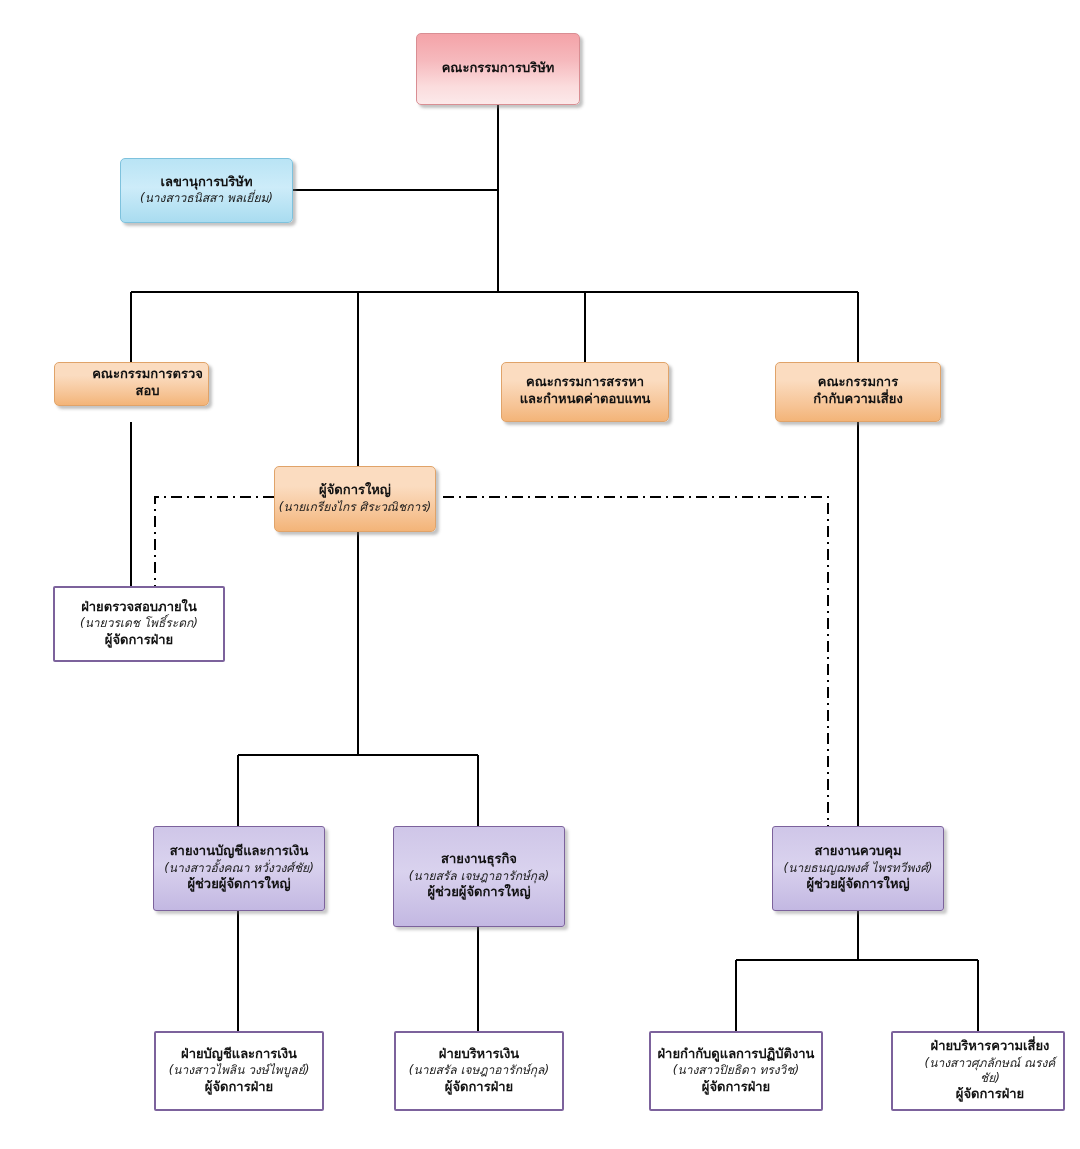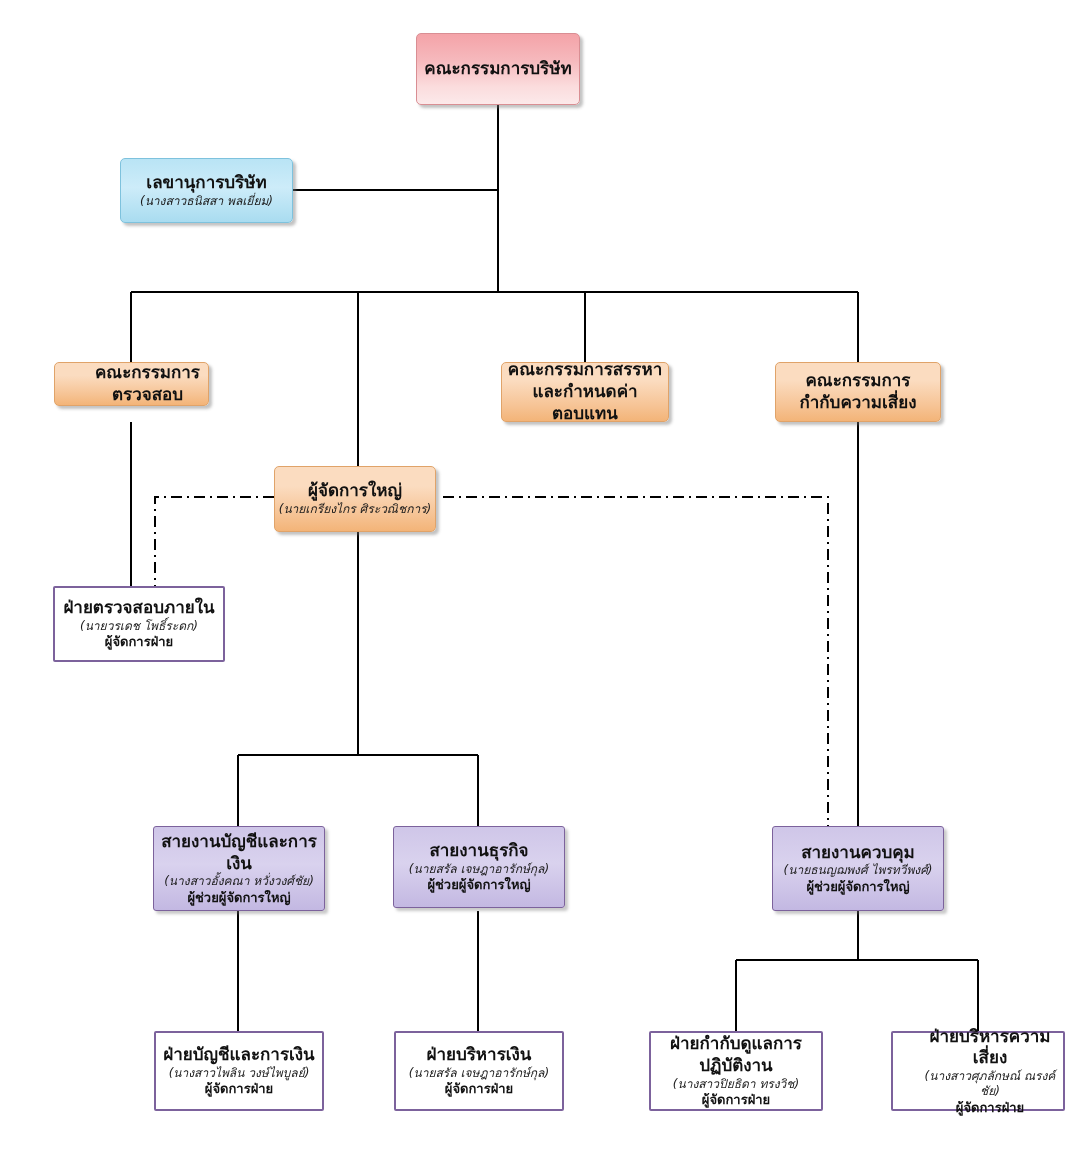--- a/index.html
+++ b/index.html
@@ -31,22 +31,23 @@
     display: flex;
     flex-direction: column;
     align-items: center;
     justify-content: center;
     text-align: center;
     line-height: 1.28;
     z-index: 5;
   }
   .node .line-title {
     font-weight: bold;
-    font-size: 17px;
+    font-size: 13px;
     color: #111111;
+    font-family: Liberation Mono, monospace;
   }
   .node .line-name {
     font-style: italic;
     font-size: 12px;
     color: #1a1a1a;
   }
   .node .line-role {
     font-weight: bold;
     font-size: 13px;
     color: #111111;
@@ -165,21 +166,21 @@
     <div class="line-name">(นายวรเดช โพธิ์ระดก)</div>
     <div class="line-role">ผู้จัดการฝ่าย</div>
   </div>
 
   <div class="node node-lavender" style="left:153px; top:826px; width:172px; height:85px;">
     <div class="line-title">สายงานบัญชีและการเงิน</div>
     <div class="line-name">(นางสาวอั้งคณา หวั่งวงศ์ชัย)</div>
     <div class="line-role">ผู้ช่วยผู้จัดการใหญ่</div>
   </div>
 
-  <div class="node node-lavender" style="left:393px; top:826px; width:172px; height:82px;">
+  <div class="node node-lavender" style="left:393px; top:826px; width:172px; height:101px;">
     <div class="line-title">สายงานธุรกิจ</div>
     <div class="line-name">(นายสรัล เจษฎาอารักษ์กุล)</div>
     <div class="line-role">ผู้ช่วยผู้จัดการใหญ่</div>
   </div>
 
   <div class="node node-lavender" style="left:772px; top:826px; width:172px; height:85px;">
     <div class="line-title">สายงานควบคุม</div>
     <div class="line-name">(นายธนญฌพงศ์ ไพรทวีพงศ์)</div>
     <div class="line-role">ผู้ช่วยผู้จัดการใหญ่</div>
   </div>

